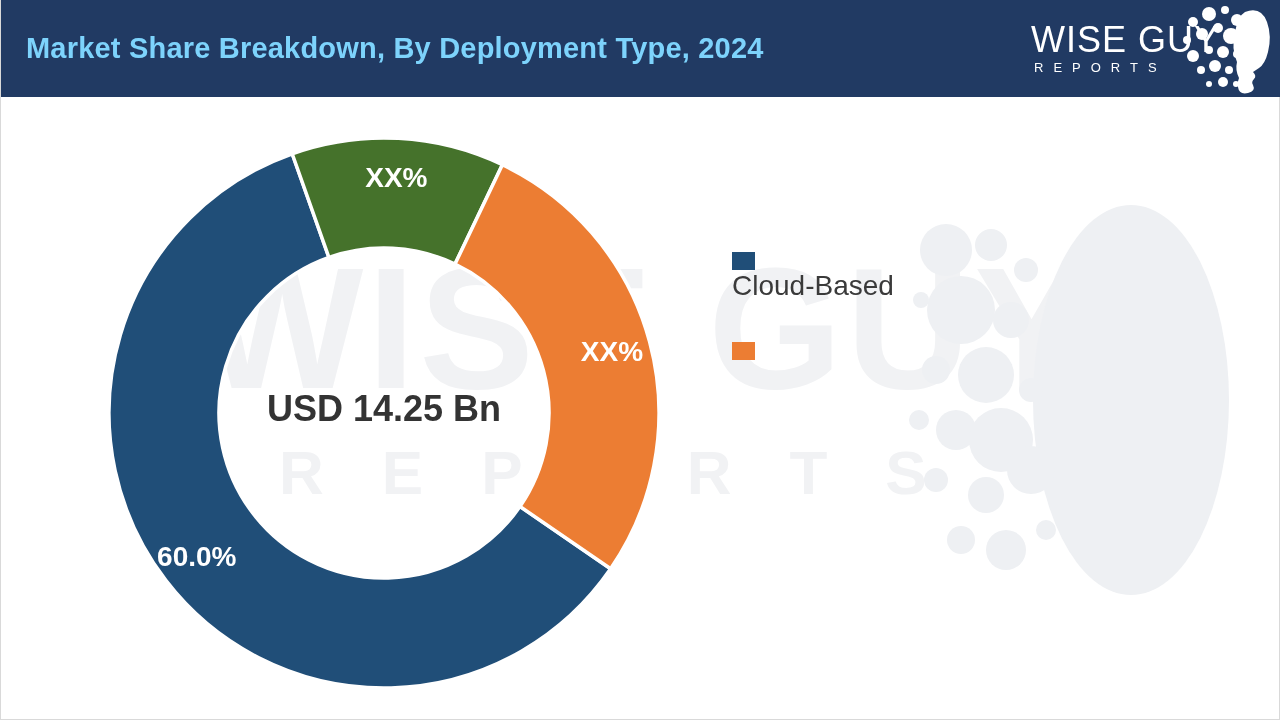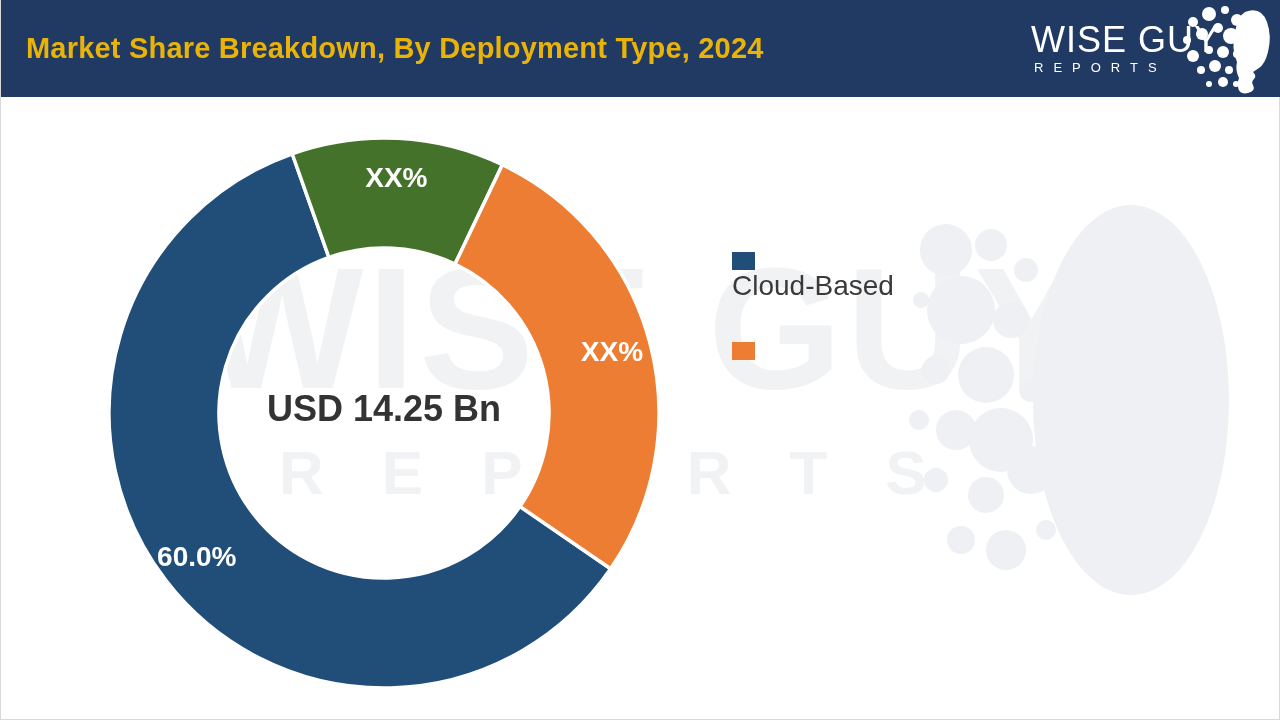--- a/index.html
+++ b/index.html
@@ -2,21 +2,21 @@
 <html><head>
 <meta charset="utf-8">
 <style>
   html,body{margin:0;padding:0;background:#fff;}
   body{width:1280px;height:720px;overflow:hidden;font-family:"Liberation Sans","DejaVu Sans",sans-serif;}
   .page{position:relative;width:1280px;height:720px;box-sizing:border-box;background:#fff;
         border-left:1px solid #d9d9d9;border-right:1px solid #d9d9d9;border-bottom:1px solid #d9d9d9;}
   
   .header{position:absolute;top:0;left:0;width:1280px;height:97px;background:#213a63;}
   .page-title{position:absolute;left:25px;top:0;height:97px;line-height:97px;margin:0;
-              color:#eab308;font-size:29px;font-weight:700;letter-spacing:.2px;white-space:nowrap;}
+              color:#7dd3fc;font-size:29px;font-weight:700;letter-spacing:.2px;white-space:nowrap;}
   .logo{position:absolute;right:6px;top:0;width:250px;height:97px;}
   .logo-text{position:absolute;left:6px;top:22px;color:#fff;text-align:left;}
   .logo-line1{display:block;font-size:36px;font-weight:400;letter-spacing:1px;line-height:36px;}
   .logo-line2{display:block;font-size:13px;font-weight:400;letter-spacing:10px;margin-top:2px;margin-left:3px;}
   .logo-head{position:absolute;right:0;top:0;}
   
   .wm-word{position:absolute;left:200px;top:248px;font-size:172px;font-weight:600;color:#f1f2f4;
            letter-spacing:4px;line-height:160px;white-space:nowrap;user-select:none;}
   .wm-sub{position:absolute;left:278px;top:442px;font-size:62px;font-weight:600;color:#f1f2f4;
           letter-spacing:58px;line-height:62px;white-space:nowrap;user-select:none;}

